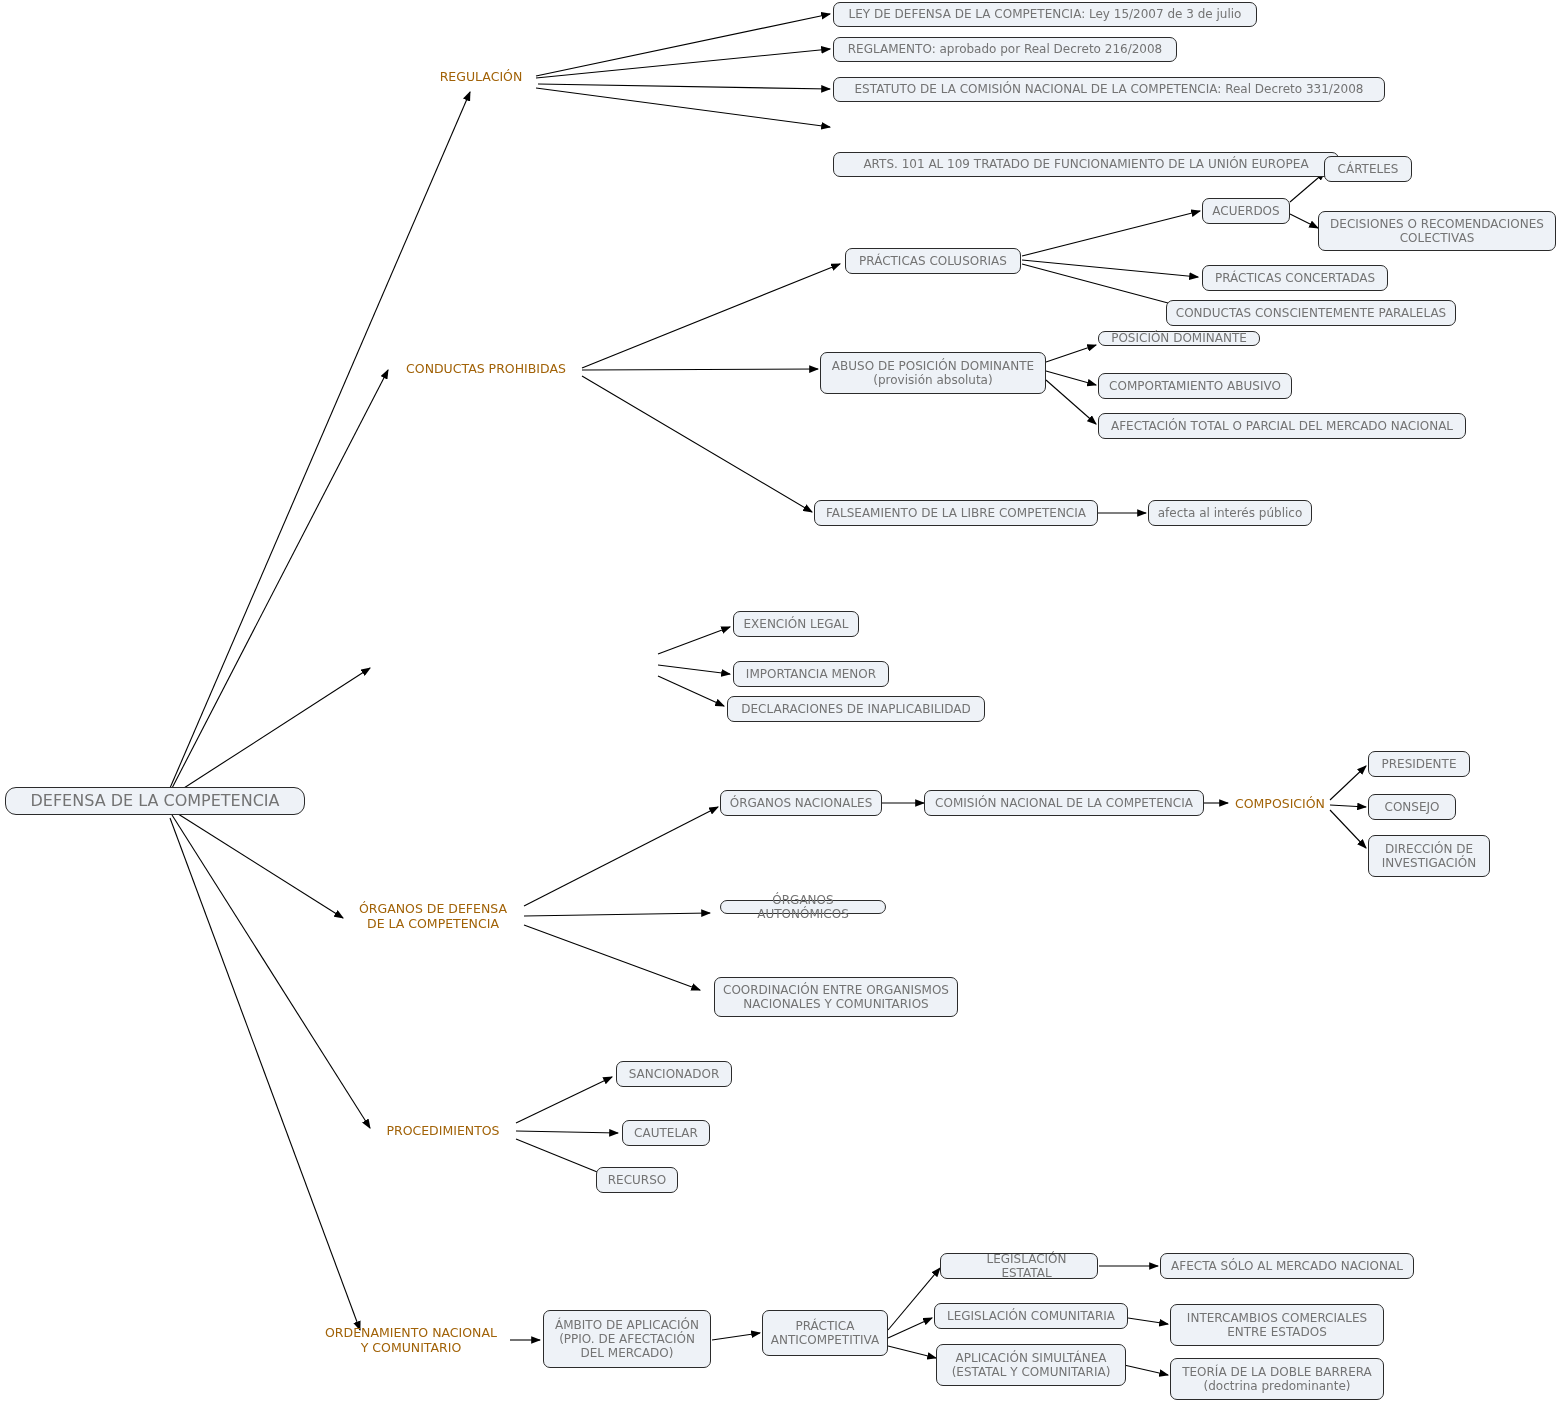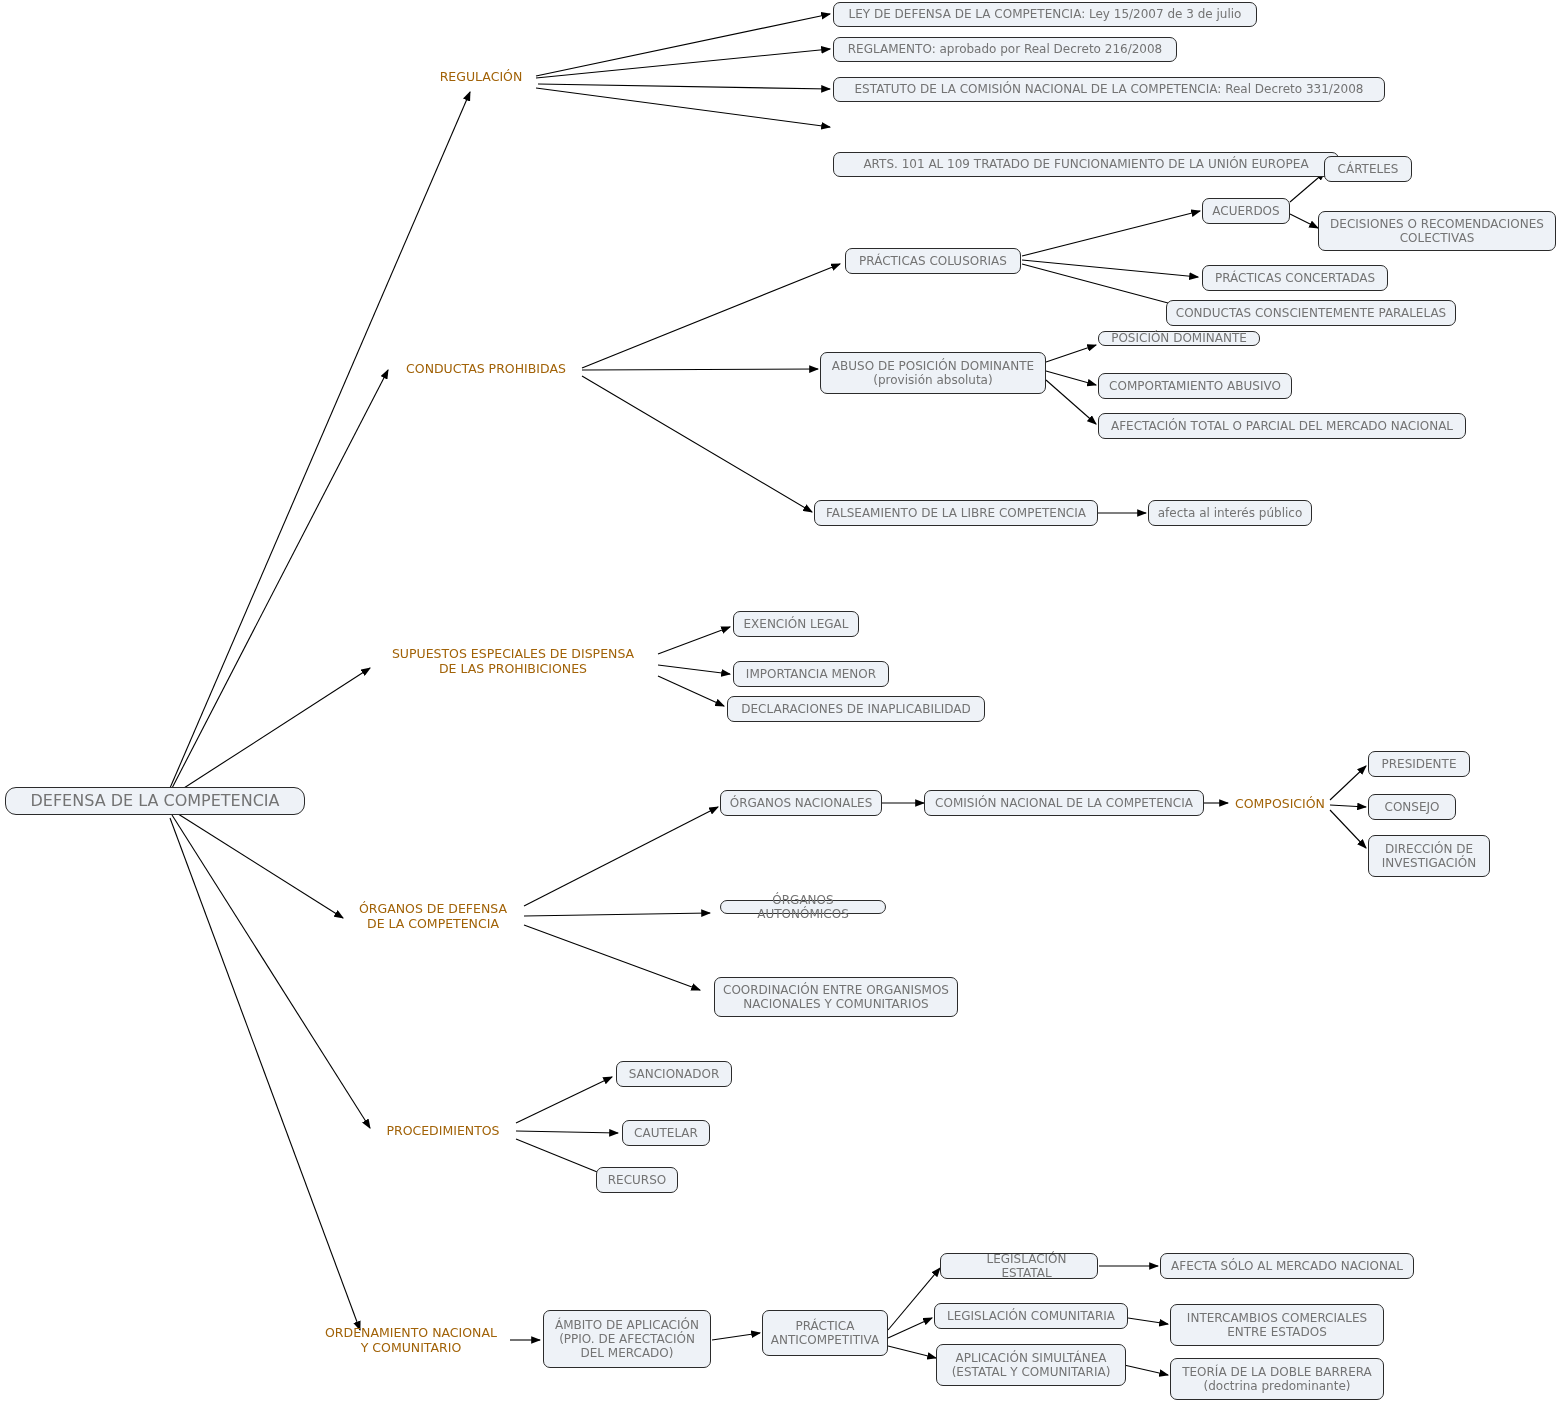--- a/index.html
+++ b/index.html
@@ -129,22 +129,20 @@
       <path d="M 1124 1365 L 1168 1375"></path>
     </g>
   </svg>
 
   <div class="node root" style="left:5px; top:787px; width:300px; height:28px;">DEFENSA DE LA COMPETENCIA</div>
 
   <div class="label" style="left:424px; top:66px; width:114px; height:22px;">REGULACIÓN</div>
 
   <div class="label" style="left:388px; top:358px; width:196px; height:22px;">CONDUCTAS PROHIBIDAS</div>
 
-  <div class="label" style="left:366px; top:643px; width:294px; height:36px;">SUPUESTOS ESPECIALES DE DISPENSA
-DE LAS PROHIBICIONES</div>
 
   <div class="label" style="left:340px; top:898px; width:186px; height:36px;">ÓRGANOS DE DEFENSA
 DE LA COMPETENCIA</div>
 
   <div class="label" style="left:368px; top:1120px; width:150px; height:22px;">PROCEDIMIENTOS</div>
 
   <div class="label" style="left:310px; top:1322px; width:202px; height:36px;">ORDENAMIENTO NACIONAL
 Y COMUNITARIO</div>
 
   <div class="label" style="left:1226px; top:794px; width:108px; height:20px;">COMPOSICIÓN</div>

